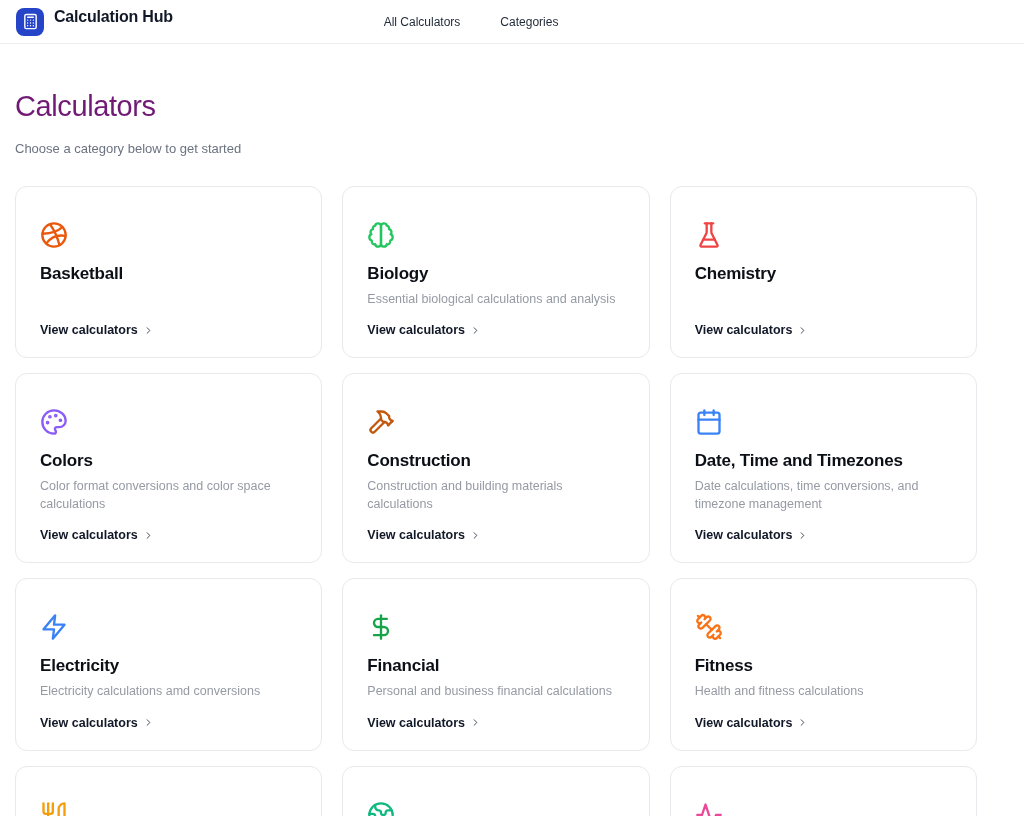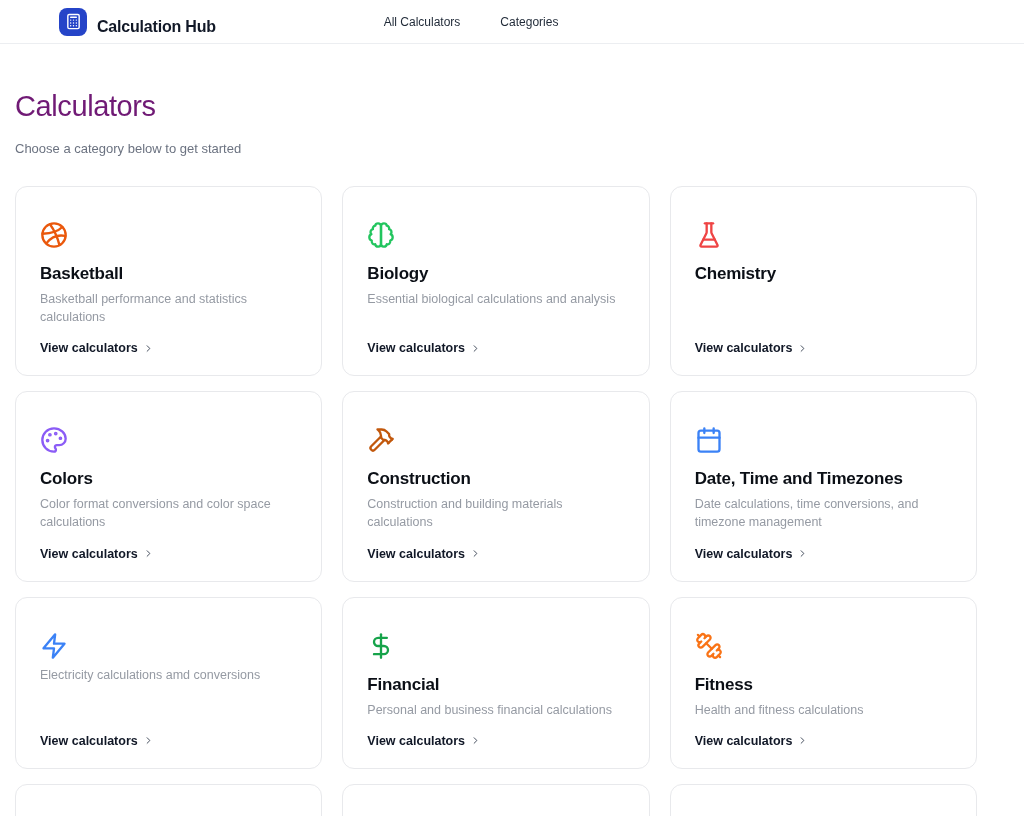--- a/index.html
+++ b/index.html
@@ -2,21 +2,21 @@
 <html><head>
 <meta charset="utf-8">
 <style>
   * { margin:0; padding:0; box-sizing:border-box; }
   html,body { width:1024px; height:816px; overflow:hidden; background:#fff;
     font-family:"Liberation Sans","DejaVu Sans",sans-serif; color:#111827; }
 
   
   .header { position:relative; display:flex; align-items:center; height:44px;
     padding:0 18px 0 16px; border-bottom:1px solid #eceef1; background:#fff; }
-  .brand { display:flex; align-items:flex-end; gap:10px;margin-left:43px; }
+  .brand { display:flex; align-items:flex-start; gap:10px; }
   .logo { width:28px; height:28px; border-radius:8px; display:flex;
     align-items:center; justify-content:center; }
   .logo svg { width:17px; height:17px; color:#fff; }
   .brand-title { font-size:16px; font-weight:700; letter-spacing:-0.2px; }
   .nav { position:absolute; left:46%; transform:translateX(-50%); display:flex; gap:40px; }
   .nav-item { font-size:12px; font-weight:500; color:#1f2937; cursor:pointer; text-decoration:none; }
   .header-right { margin-left:auto; display:flex; align-items:center; gap:16px; }
   .searchbox { display:flex; align-items:center; width:162px; height:27px;
     border:1px solid #e3e5e9; border-radius:8px; padding:0 5px 0 10px; background:#fff; }
   .searchbox input { border:0; outline:0; flex:1; min-width:0; font-size:12px;
@@ -150,21 +150,20 @@
 
 <main class="main">
   <h1 class="page-title">Calculators</h1>
   <p class="page-subtitle">Choose a category below to get started</p>
   <section class="grid">
   <article class="card">
     <svg class="ico card-icon" style="color: rgb(234, 88, 12);">
           <use href="#basketball-icon"></use>
         </svg>
     <h3 class="card-title">Basketball</h3>
-    <p class="card-desc">Basketball performance and statistics calculations</p>
     <a class="card-link">
       <span>View calculators</span>
       <svg class="ico chev">
             <use href="#chevron-right-icon"></use>
           </svg>
     </a>
   </article>
 
   <article class="card">
     <svg class="ico card-icon" style="color: rgb(34, 197, 94);">
@@ -232,20 +231,21 @@
       <svg class="ico chev">
             <use href="#chevron-right-icon"></use>
           </svg>
     </a>
   </article>
 
   <article class="card">
     <svg class="ico card-icon" style="color: rgb(59, 130, 246);">
           <use href="#zap-icon"></use>
         </svg>
+    <h3 class="card-title">Electricity</h3>
     <p class="card-desc">Electricity calculations amd conversions</p>
     <a class="card-link">
       <span>View calculators</span>
       <svg class="ico chev">
             <use href="#chevron-right-icon"></use>
           </svg>
     </a>
   </article>
 
   <article class="card">

